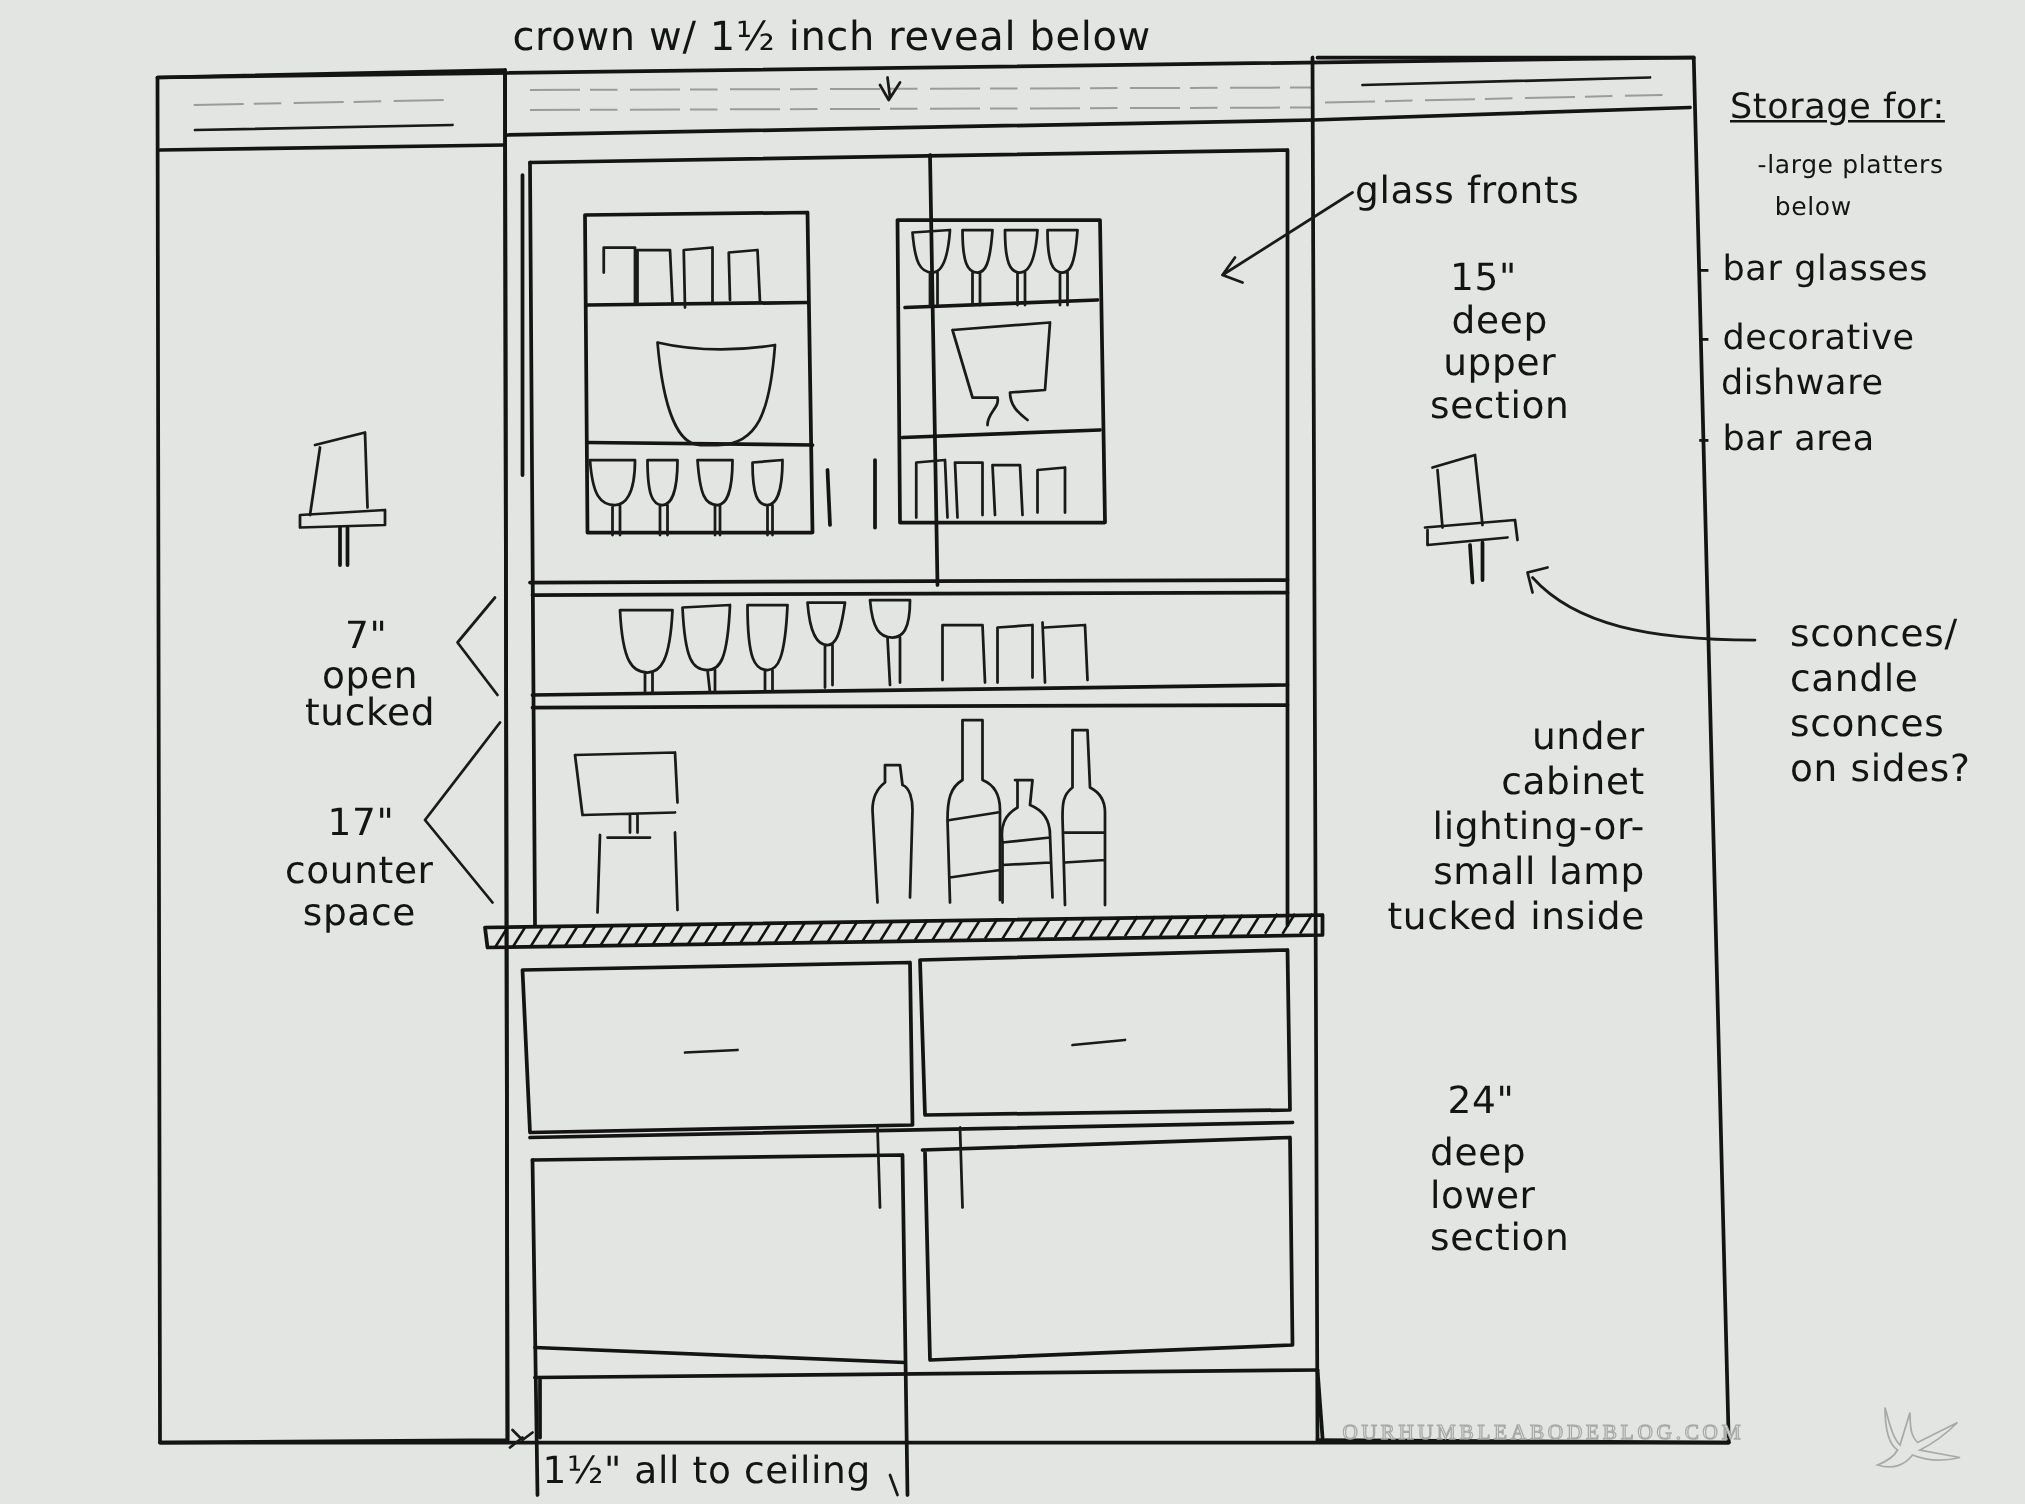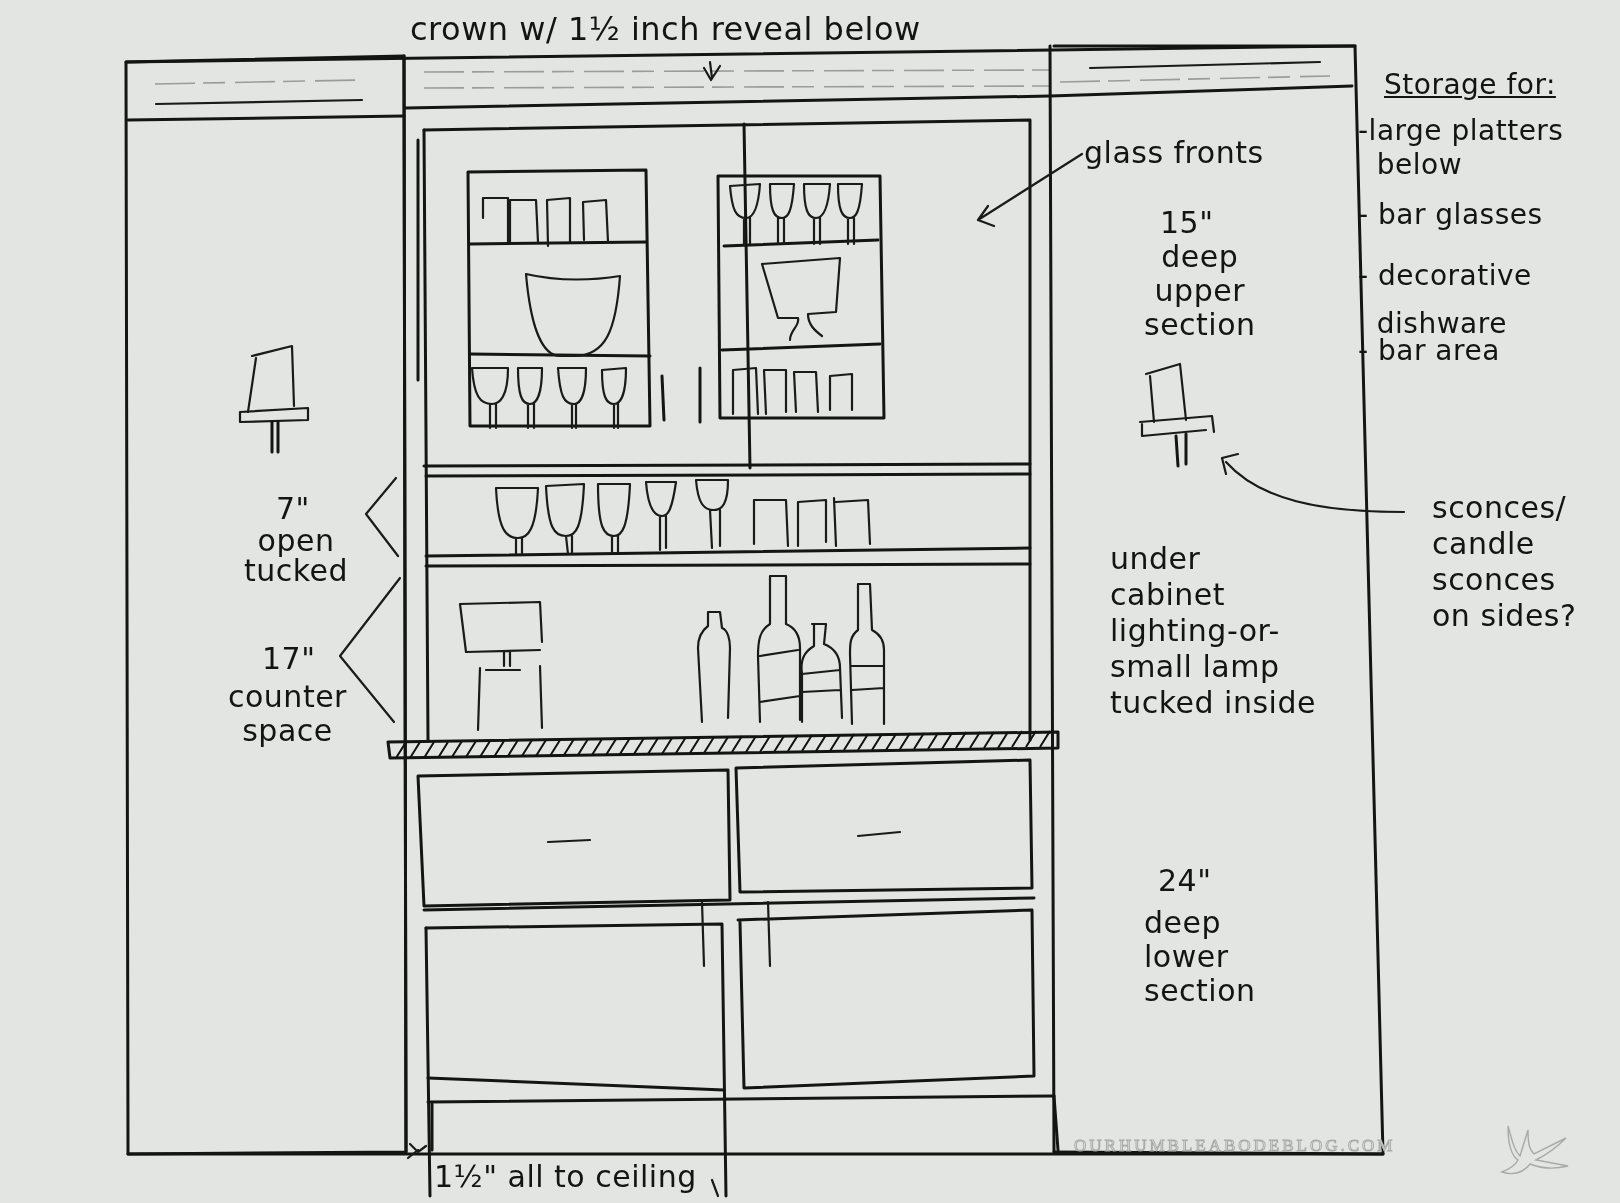--- a/index.html
+++ b/index.html
@@ -174,36 +174,36 @@
 <div class="label" style="left:410px; top:14px; font-size:32px;">crown w/ 1½ inch reveal below</div>
 
 <div class="label" style="left:1084px; top:138px;">glass fronts</div>
 
 <div class="label center" style="left:1160px; top:208px;">15"</div>
 <div class="label center" style="left:1144px; top:240px; line-height:34px;">deep
 upper
 section</div>
 
 <div class="label" style="left:1384px; top:70px; font-size:28px;text-decoration:underline;">Storage for:</div>
-<div class="label" style="left:1358px; top:114px; font-size:28px; line-height:34px;">-large platters
+<div class="label" style="left:1358px; top:114px; font-size:20px; line-height:34px;padding-left:48px;">-large platters
   below</div>
 <div class="label" style="left:1358px; top:200px; font-size:28px;text-align:right;">- bar glasses</div>
-<div class="label" style="left:1358px; top:252px; font-size:28px; line-height:48px;">- decorative
+<div class="label" style="left:1358px; top:252px; font-size:28px; line-height:36px;">- decorative
   dishware</div>
 <div class="label" style="left:1358px; top:336px; font-size:28px;">- bar area</div>
 
 <div class="label center" style="left:276px; top:494px;">7"</div>
 <div class="label center" style="left:244px; top:526px; line-height:30px;">open
 tucked</div>
 
 <div class="label center" style="left:262px; top:644px;">17"</div>
 <div class="label center" style="left:228px; top:680px; line-height:34px;">counter
 space</div>
 
-<div class="label" style="left:1110px; top:541px; line-height:36px;">under
+<div class="label" style="left:1110px; top:572px; line-height:36px;text-align:right;">under
 cabinet
 lighting-or-
 small lamp
 tucked inside</div>
 
 <div class="label" style="left:1400px; top:490px; line-height:36px;margin-left:32px;">sconces/
 candle
 sconces
 on sides?</div>
 

